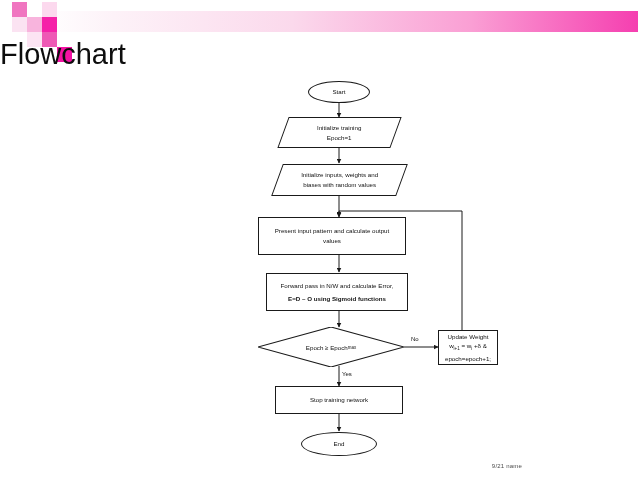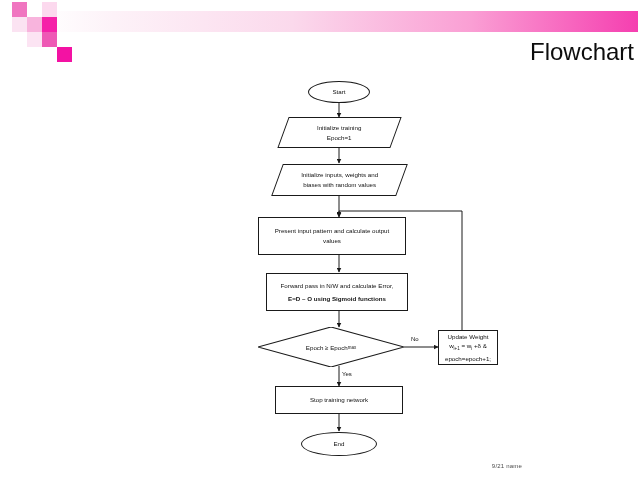--- a/index.html
+++ b/index.html
@@ -41,22 +41,22 @@
   #deco-sq-9 { left: 57px;  top: 32px; background: #ffffff; }
   #deco-sq-10 { left: 42px; top: 47px; background: #ffffff; }
   #deco-sq-11 { left: 57px; top: 47px; background: #f312a3; }
 
   
   #slide-title {
     position: absolute;
     left: 0;
     top: 38px;
     width: 634px;
-    text-align: right;
-    font-size: 24px;
+    text-align: left;
+    font-size: 29px;
     font-weight: normal;
     letter-spacing: 0px;
     color: #0d0d0d;
   }
 
   
   #flow-canvas {
     position: absolute;
     left: 0;
     top: 0;

